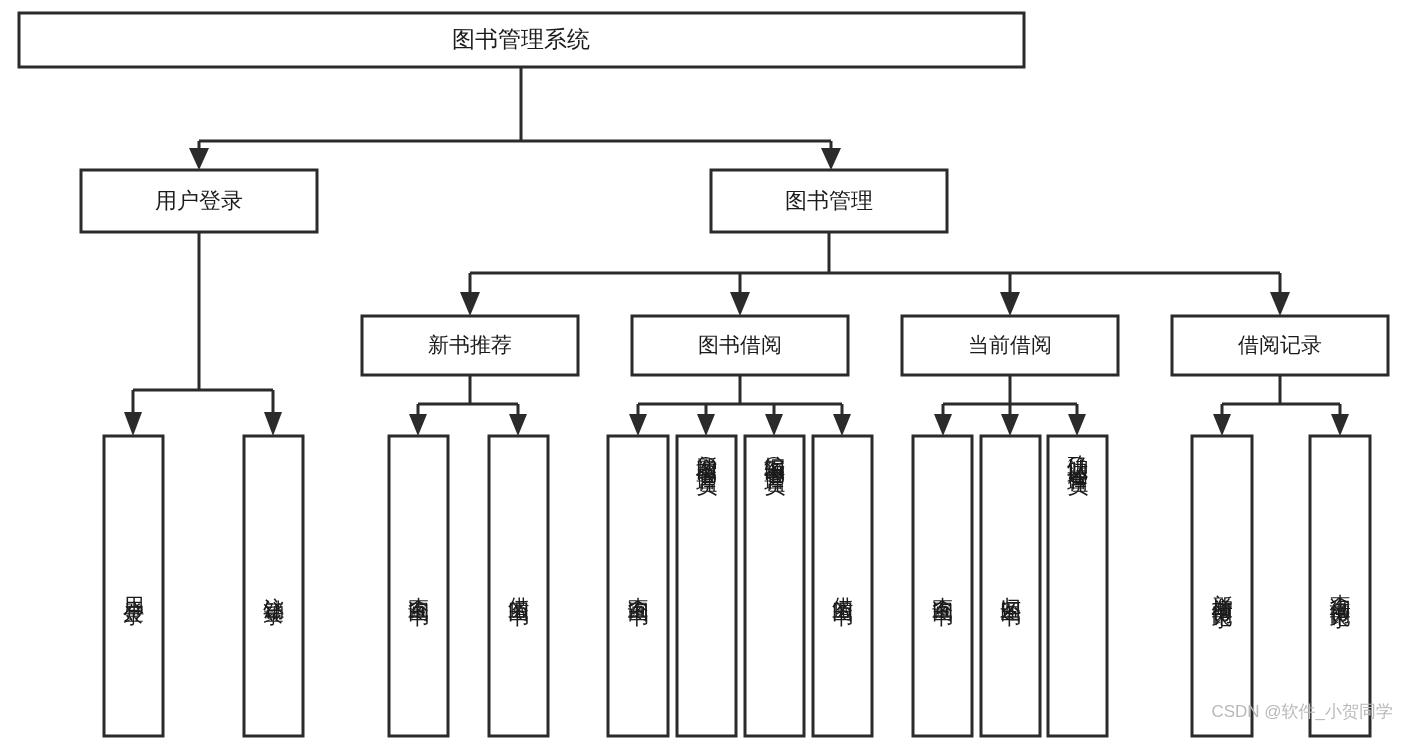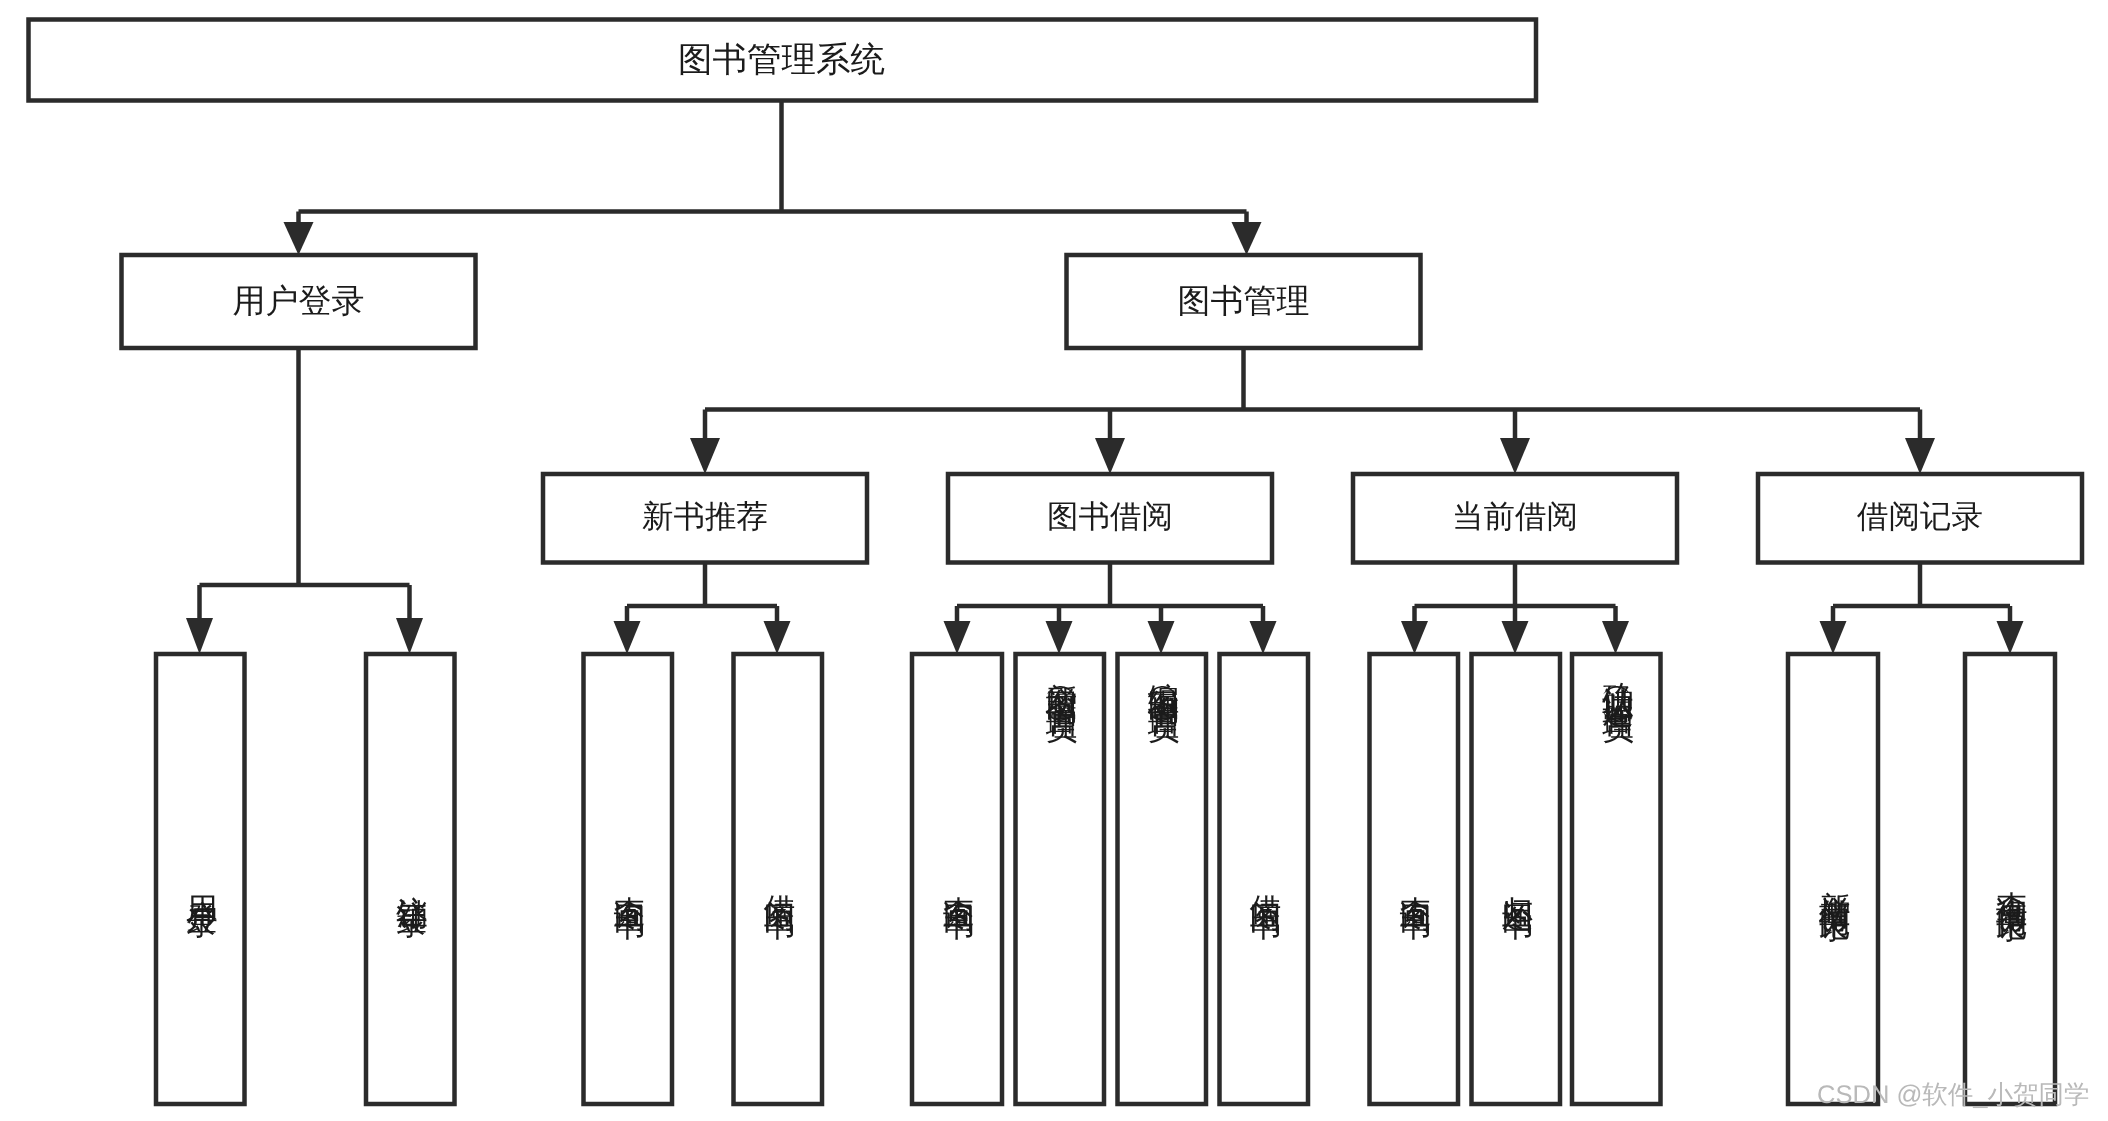--- a/index.html
+++ b/index.html
@@ -34,21 +34,21 @@
     text-orientation:upright;
     font-family:"Liberation Sans","DejaVu Sans",sans-serif;
     font-size:21px;
     line-height:1.06;
     letter-spacing:3px;
     color:#1b1b1b;
     white-space:nowrap;
   }
   #watermark{
     position:absolute;
-    right:12px;bottom:6px;
+    right:12px;bottom:24px;
     font-family:"Liberation Sans","DejaVu Sans",sans-serif;
     font-size:17px;
     color:#b9b9b9;
     white-space:nowrap;
     pointer-events:none;
   }
 </style>
 </head>
 <body>
 

